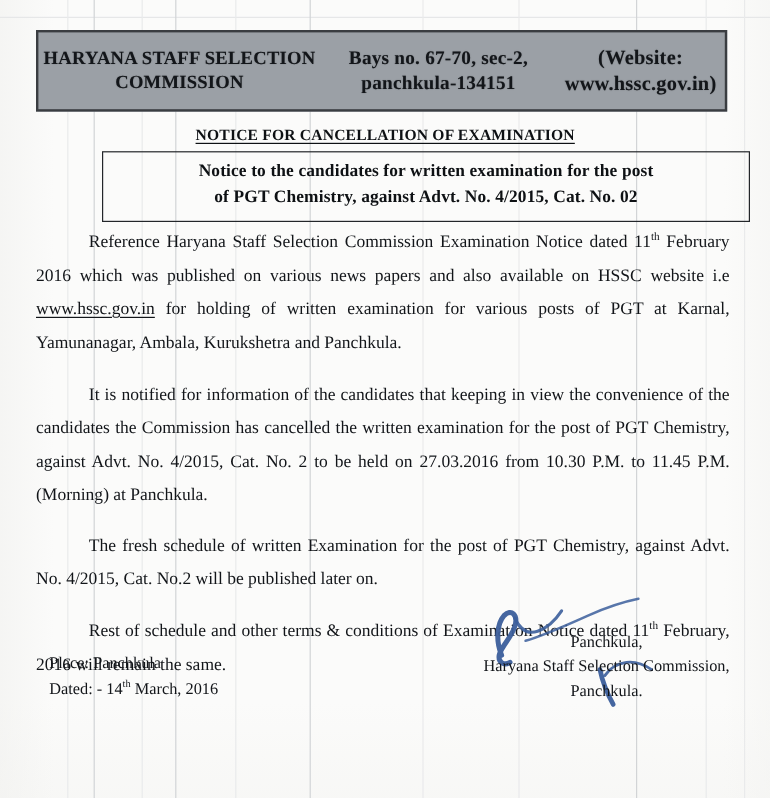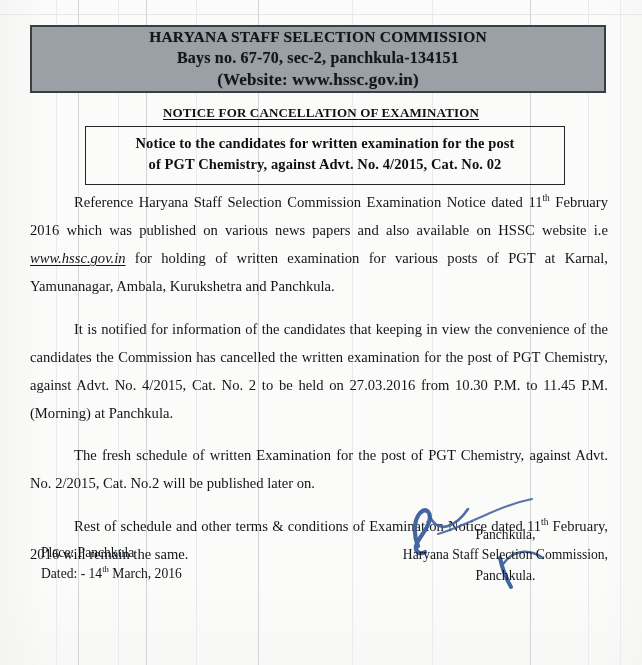--- a/index.html
+++ b/index.html
@@ -51,21 +51,21 @@
   #letterhead {
     position: absolute;
     left: 30px;
     top: 25px;
     width: 576px;
     height: 68px;
     background: #9ba0a6;
     border: 2px solid #3a3d41;
     box-sizing: border-box;
     display: flex;
-    flex-direction: column;
+    flex-direction: row;
     align-items: center;
     justify-content: center;
     text-align: center;
   }
   #letterhead .lh-line {
     color: #13161a;
     font-weight: bold;
     letter-spacing: 0.2px;
     line-height: 1.32;
     text-shadow: 0 0 1px rgba(0,0,0,0.35);
@@ -87,21 +87,21 @@
     letter-spacing: 0.15px;
     text-decoration: underline;
     text-underline-offset: 2px;
   }
 
   
   #subject-box {
     position: absolute;
     left: 85px;
     top: 126px;
-    width: 480px;
+    width: 540px;
     box-sizing: border-box;
     border: 1.6px solid #23262a;
     padding: 6px 10px 8px 10px;
     text-align: center;
   }
   #subject-box .sb-line {
     font-size: 14.5px;
     font-weight: bold;
     color: #0e1114;
     line-height: 1.48;
@@ -121,21 +121,20 @@
     line-height: 1.93;
     text-align: justify;
     text-justify: inter-word;
     text-indent: 44px;
     margin: 0 0 14px 0;
   }
   .para:last-child { margin-bottom: 0; }
   .para .link {
     text-decoration: underline;
     text-underline-offset: 1.5px;
-    font-style: italic;
   }
   sup {
     font-size: 0.64em;
     vertical-align: super;
     line-height: 0;
   }
 
   
   #place-block {
     position: absolute;
@@ -197,21 +196,21 @@
     <div class="sb-line">Notice to the candidates for written examination for the post</div>
     <div class="sb-line">of  PGT Chemistry, against Advt. No. 4/2015, Cat. No. 02</div>
   </div>
 
   <div id="body-copy">
 
     <p class="para"><span>Reference Haryana Staff Selection Commission Examination Notice dated 11</span><sup>th</sup><span> February 2016 which was published on various news papers and also available on HSSC website i.e </span><span class="link">www.hssc.gov.in</span><span> for holding of written examination for various posts of PGT at Karnal, Yamunanagar, Ambala, Kurukshetra and Panchkula.</span></p>
 
     <p class="para">It is notified for information of the candidates that keeping in view the convenience of the candidates the Commission has cancelled the written examination for the post of PGT Chemistry, against Advt. No. 4/2015, Cat. No. 2 to be held on 27.03.2016 from 10.30 P.M. to 11.45 P.M. (Morning) at Panchkula.</p>
 
-    <p class="para">The fresh schedule of written Examination for the post of PGT Chemistry, against Advt. No. 2/2015, Cat. No.2 will be published later on.</p>
+    <p class="para">The fresh schedule of written Examination for the post of PGT Chemistry, against Advt. No. 4/2015, Cat. No.2 will be published later on.</p>
 
     <p class="para"><span>Rest of schedule and other terms &amp; conditions of Examination Notice dated 11</span><sup>th</sup><span> February, 2016 will remain the same.</span></p>
 
   </div>
 
   <svg id="signature-mark" viewBox="0 0 210 95">
     <g fill="none" stroke="#3b5e9b" stroke-linecap="round" stroke-linejoin="round">
       <path d="M22,50 C17,38 18,24 24,17 C30,11 36,16 33,26 C30,36 22,42 20,50 C19,56 24,59 29,56" stroke-width="4.2" opacity="0.95"></path>
       <path d="M33,19 C37,28 43,33 52,30 C61,27 68,19 72,13" stroke-width="2.6" opacity="0.9"></path>
       <path d="M42,38 C56,34 74,26 94,17 C112,9 126,5 136,3" stroke-width="2.1" opacity="0.85"></path>

